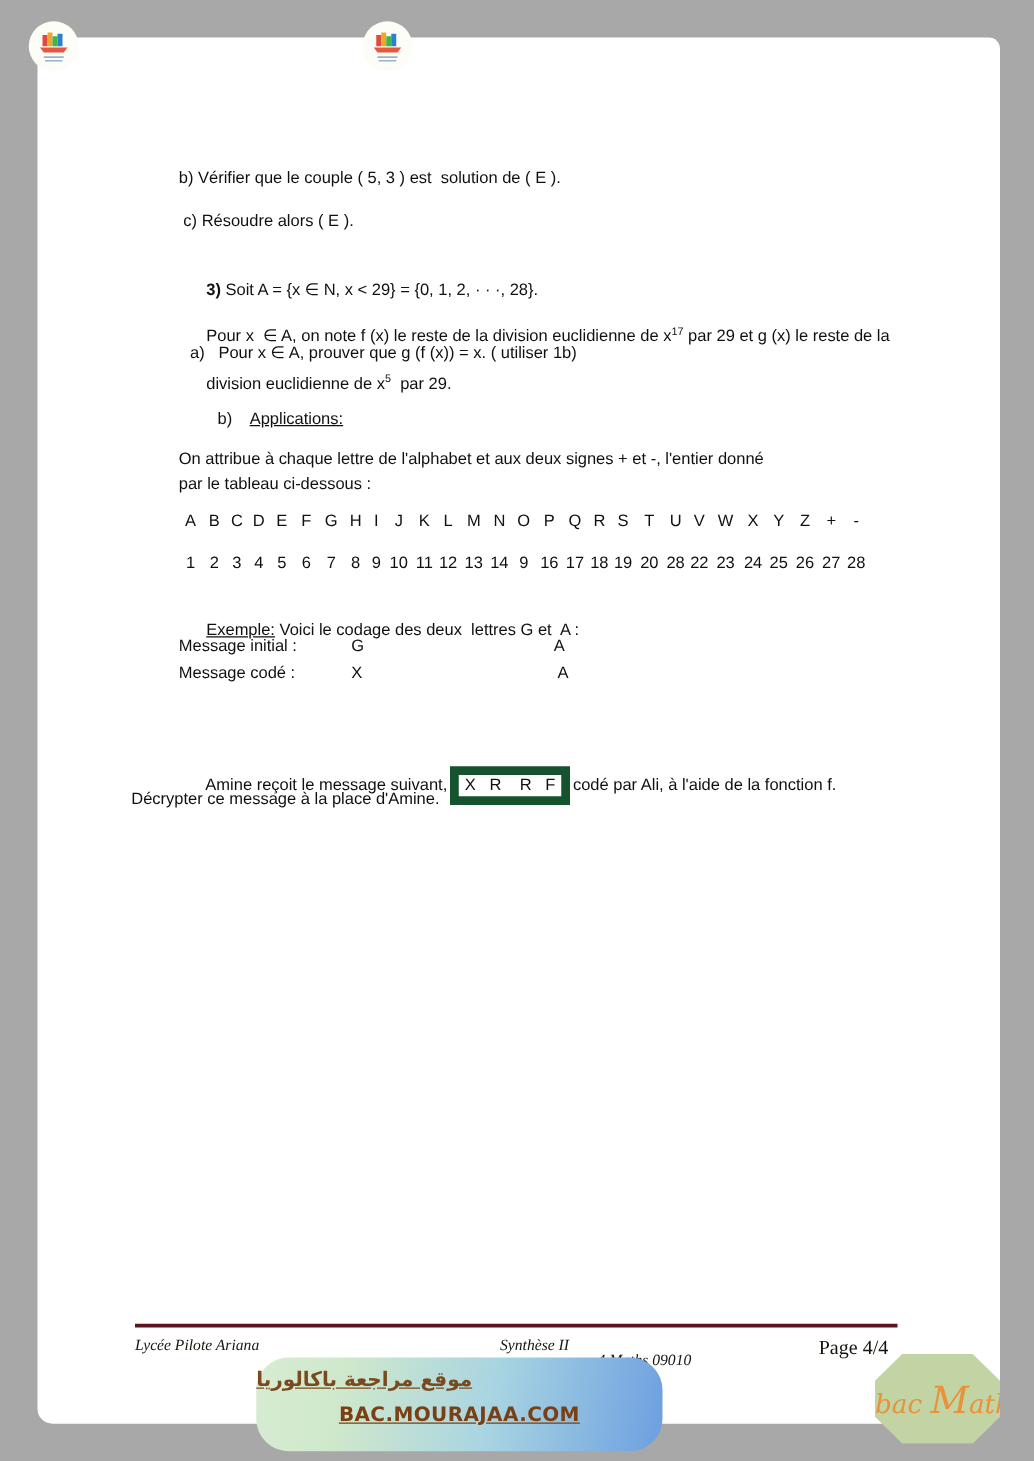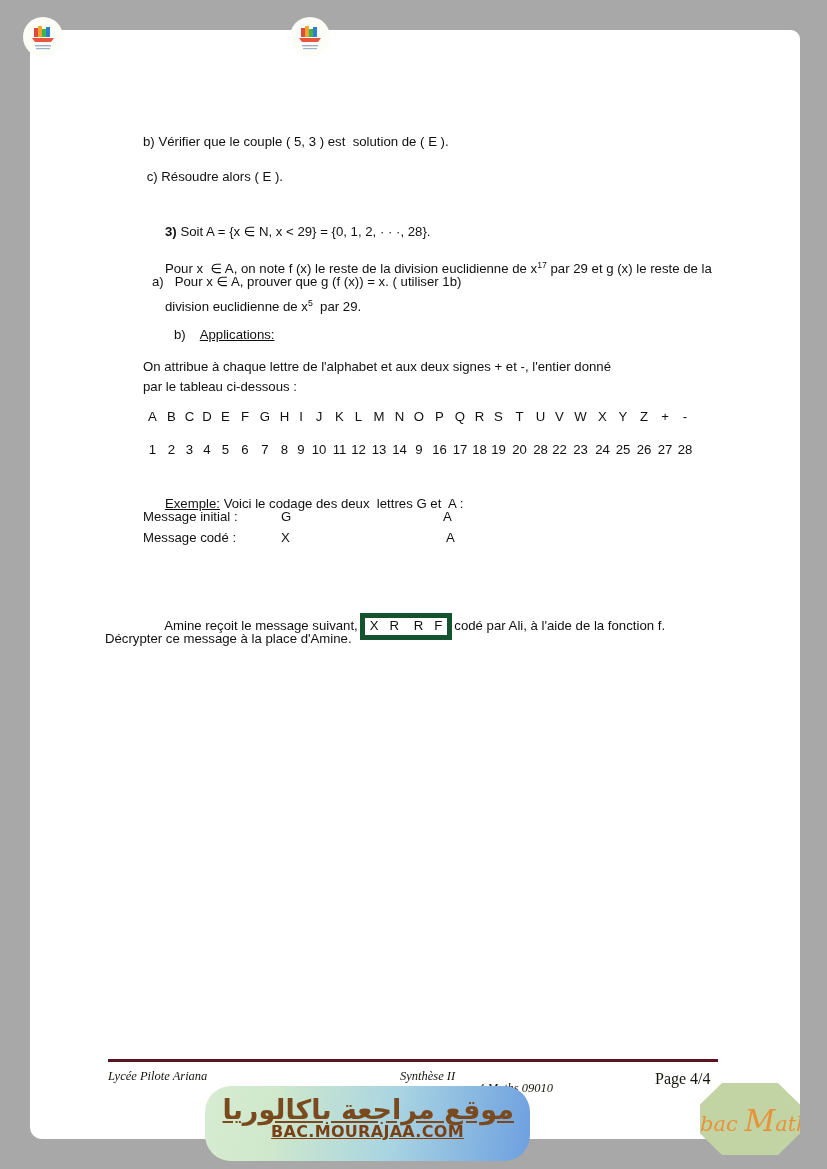--- a/index.html
+++ b/index.html
@@ -77,21 +77,21 @@
     padding: 0 0 2.5px 0;
     white-space: pre;
     vertical-align: baseline;
   }
   .ex-c1 { width: 138px; margin-top: 20px; }
   .ex-c2 { width: 162px; }
   .ex-c3 { width: 180px; }
 
   .msgbox {
     display: inline-block;
-    border: 5px solid #14532d;
+    border: 7px solid #14532d;
     padding: 0px 5px 1px 5px;
     line-height: 1.22;
     white-space: pre;
     margin: 0 2px;
   }
 
   
   .foot-rule {
     position: absolute;
     left: 78px;
@@ -122,23 +122,23 @@
     width: 325px;
     height: 75px;
     border-radius: 26px;
     background: linear-gradient(100deg, #d7ecd2 0%, #cfe8cc 22%, #a8d4e2 58%, #6d9fe0 100%);
     z-index: 6;
   }
   .banner-ar {
     position: absolute;
     left: 0; right: 16px;
     top: 8px;
-    text-align: right;
+    text-align: left;
     font-family: "DejaVu Sans", sans-serif;
-    font-size: 27px;
+    font-size: 16px;
     font-weight: bold;
     color: #7a4a1e;
     text-decoration: underline;
     direction: rtl;
   }
   .banner-url {
     position: absolute;
     left: 0; right: 0;
     top: 36px;
     text-align: center;

